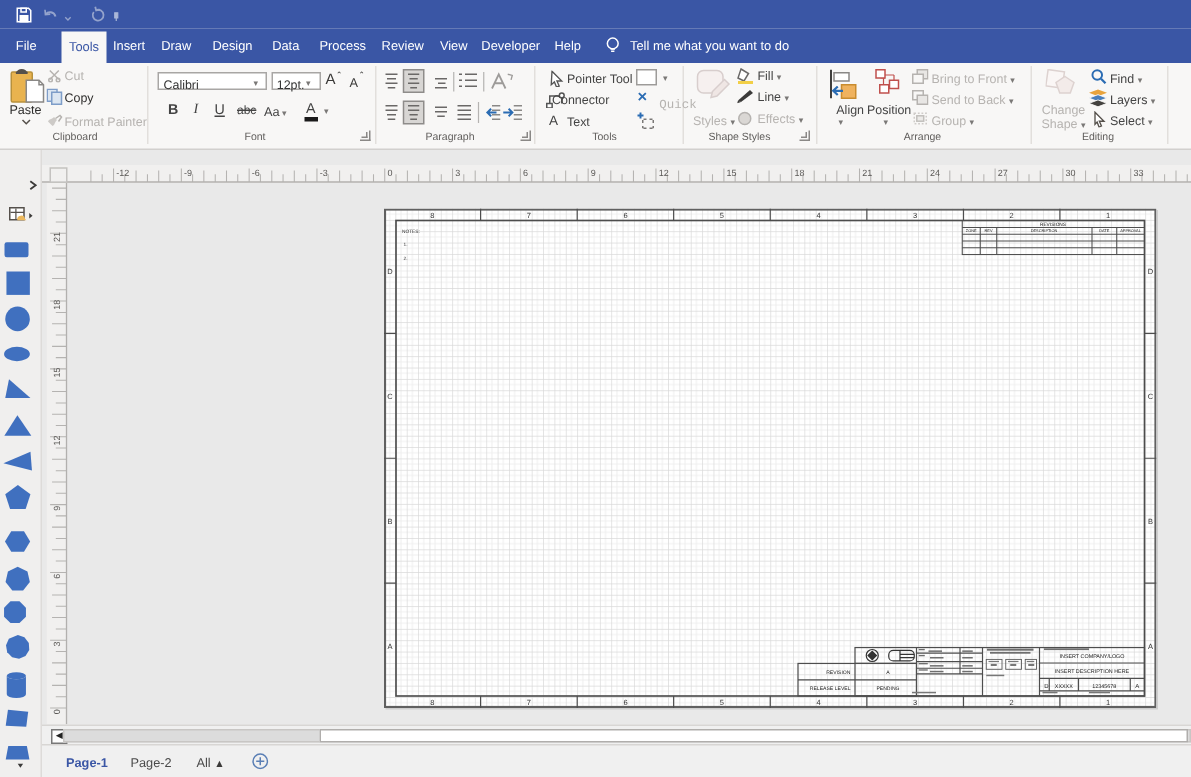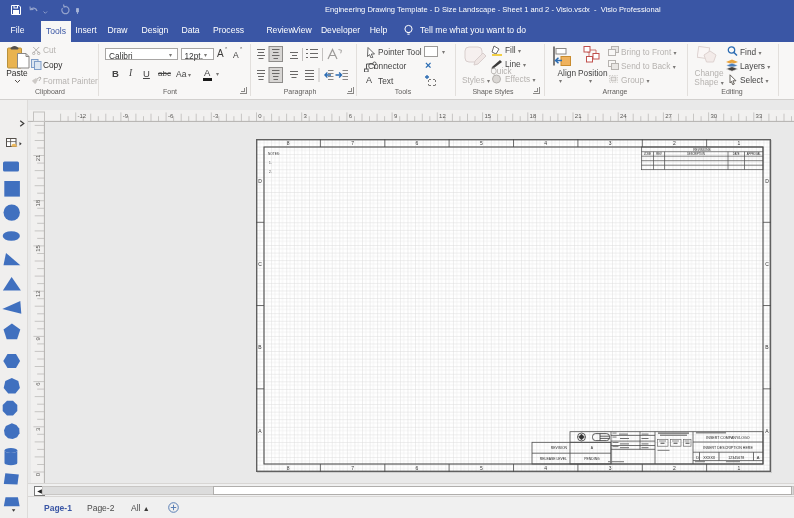--- a/index.html
+++ b/index.html
@@ -49,32 +49,31 @@
       <rect x="4" y="2.5" width="3.5" height="2.5"></rect>
     </g>
     <g stroke="#94a3cc" fill="none" stroke-width="1.3">
       <path d="M20.5 6.5 c1.5 -2 5.5 -2 6.5 1.5"></path>
       <path d="M20 3.5 l0.3 3.2 3.2 -0.3" stroke-width="1.1"></path>
       <path d="M33.5 8.5 l1.8 1.8 1.8 -1.8" stroke-width="0.9"></path>
       <path d="M52.5 5 a3.6 3.6 0 1 0 1.5 -1.2 M53.5 1.5 l0.6 2.5 2.5 -0.6" stroke-width="1.2"></path>
     </g>
     <path d="M66.5 5.5 h2 v3.5 h-2 z M67.5 9 v2" stroke="#aab7d8" fill="#aab7d8" stroke-width="0.8"></path>
   </svg>
-  <span class="title">Engineering Drawing Template - D Size Landscape - Sheet 1 and 2 - Visio.vsdx&nbsp;&nbsp;-&nbsp;&nbsp;Visio Professional</span>
 </div>
 
 <div id="tabrow">
   <div class="tab" style="left:5px;width:25px;">File</div>
   <div id="hometab">Tools</div>
   <div class="tab" style="left:73px;width:26px;">Insert</div>
   <div class="tab" style="left:104px;width:27px;">Draw</div>
   <div class="tab" style="left:138px;width:34px;">Design</div>
   <div class="tab" style="left:178px;width:25px;">Data</div>
   <div class="tab" style="left:211px;width:35px;">Process</div>
-  <div class="tab" style="left:252px;width:33px;margin-left:12px;">Review</div>
+  <div class="tab" style="left:252px;width:33px;">Review</div>
   <div class="tab" style="left:291px;width:23px;">View</div>
   <div class="tab" style="left:319px;width:43px;">Developer</div>
   <div class="tab" style="left:367px;width:23px;">Help</div>
   <svg class="abs" style="left:403px;top:5px" width="11" height="13" viewBox="0 0 11 13">
     <circle cx="5.5" cy="5" r="3.6" fill="none" stroke="#fff" stroke-width="1"></circle>
     <path d="M4 8.6 h3 M4.4 10.2 h2.2" stroke="#fff" stroke-width="1" fill="none"></path>
   </svg>
   <div class="tab" style="left:420px;width:140px;text-align:left;">Tell me what you want to do</div>
 </div>
 
@@ -193,21 +192,21 @@
     <path d="M1 3 h4 M3 1 v4" stroke="#2b6cb3" stroke-width="1.3"></path>
     <g stroke="#7a7876" stroke-width="1">
       <path d="M5 5.5 h2 M9 5.5 h2 M5 11.5 h2 M9 11.5 h2 M4.5 6 v2 M4.5 10 v1.5 M11.5 6 v2 M11.5 10 v1.5"></path>
     </g>
   </svg>
 
   <svg class="abs" style="left:463px;top:3px" width="26" height="22" viewBox="0 0 26 22">
     <rect x="2" y="2" width="17" height="15" rx="4" fill="#f6f0ef" stroke="#d8cecd"></rect>
     <path d="M12 16 l8 -8 3 3 -8 8 -4 1 z" fill="#efe6e4" stroke="#d8cecd"></path>
   </svg>
-  <div class="abs rtext dis" style="left:486px;top:23.5px;width:30px;text-align:center;">Quick</div>
+  <div class="abs rtext dis" style="left:437px;top:23.5px;width:30px;text-align:center;font-family:Liberation Mono, monospace;">Quick</div>
   <div class="abs rtext dis" style="left:461px;top:32.5px;width:30px;text-align:center;">Styles <span class="dd">▾</span></div>
   <svg class="abs" style="left:491px;top:3px" width="12" height="11" viewBox="0 0 12 11">
     <path d="M3 1 l5 3 -3 5 -4 -2 z" fill="#fff" stroke="#6a6867"></path>
     <rect x="1" y="9" width="10" height="2" fill="#f2cf46"></rect>
   </svg>
   <div class="abs rtext" style="left:505px;top:3px;">Fill <span class="dd">▾</span></div>
   <svg class="abs" style="left:491px;top:17px" width="12" height="10" viewBox="0 0 12 10">
     <path d="M1 8 L9 1 L11 3 L3 9 Z" fill="#3b3a39"></path>
     <path d="M1 8 l2 1 -2.5 0.8 z" fill="#3b3a39"></path>
   </svg>

